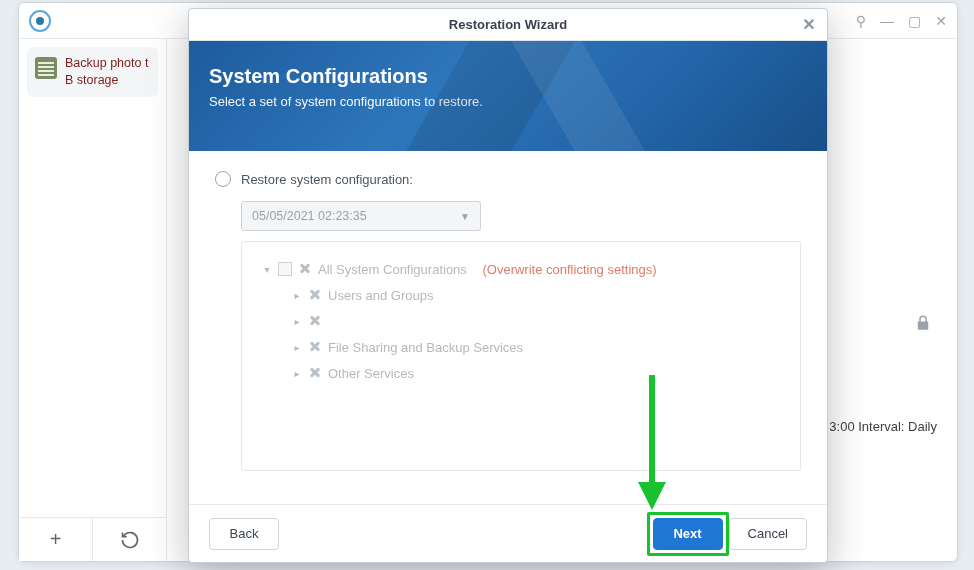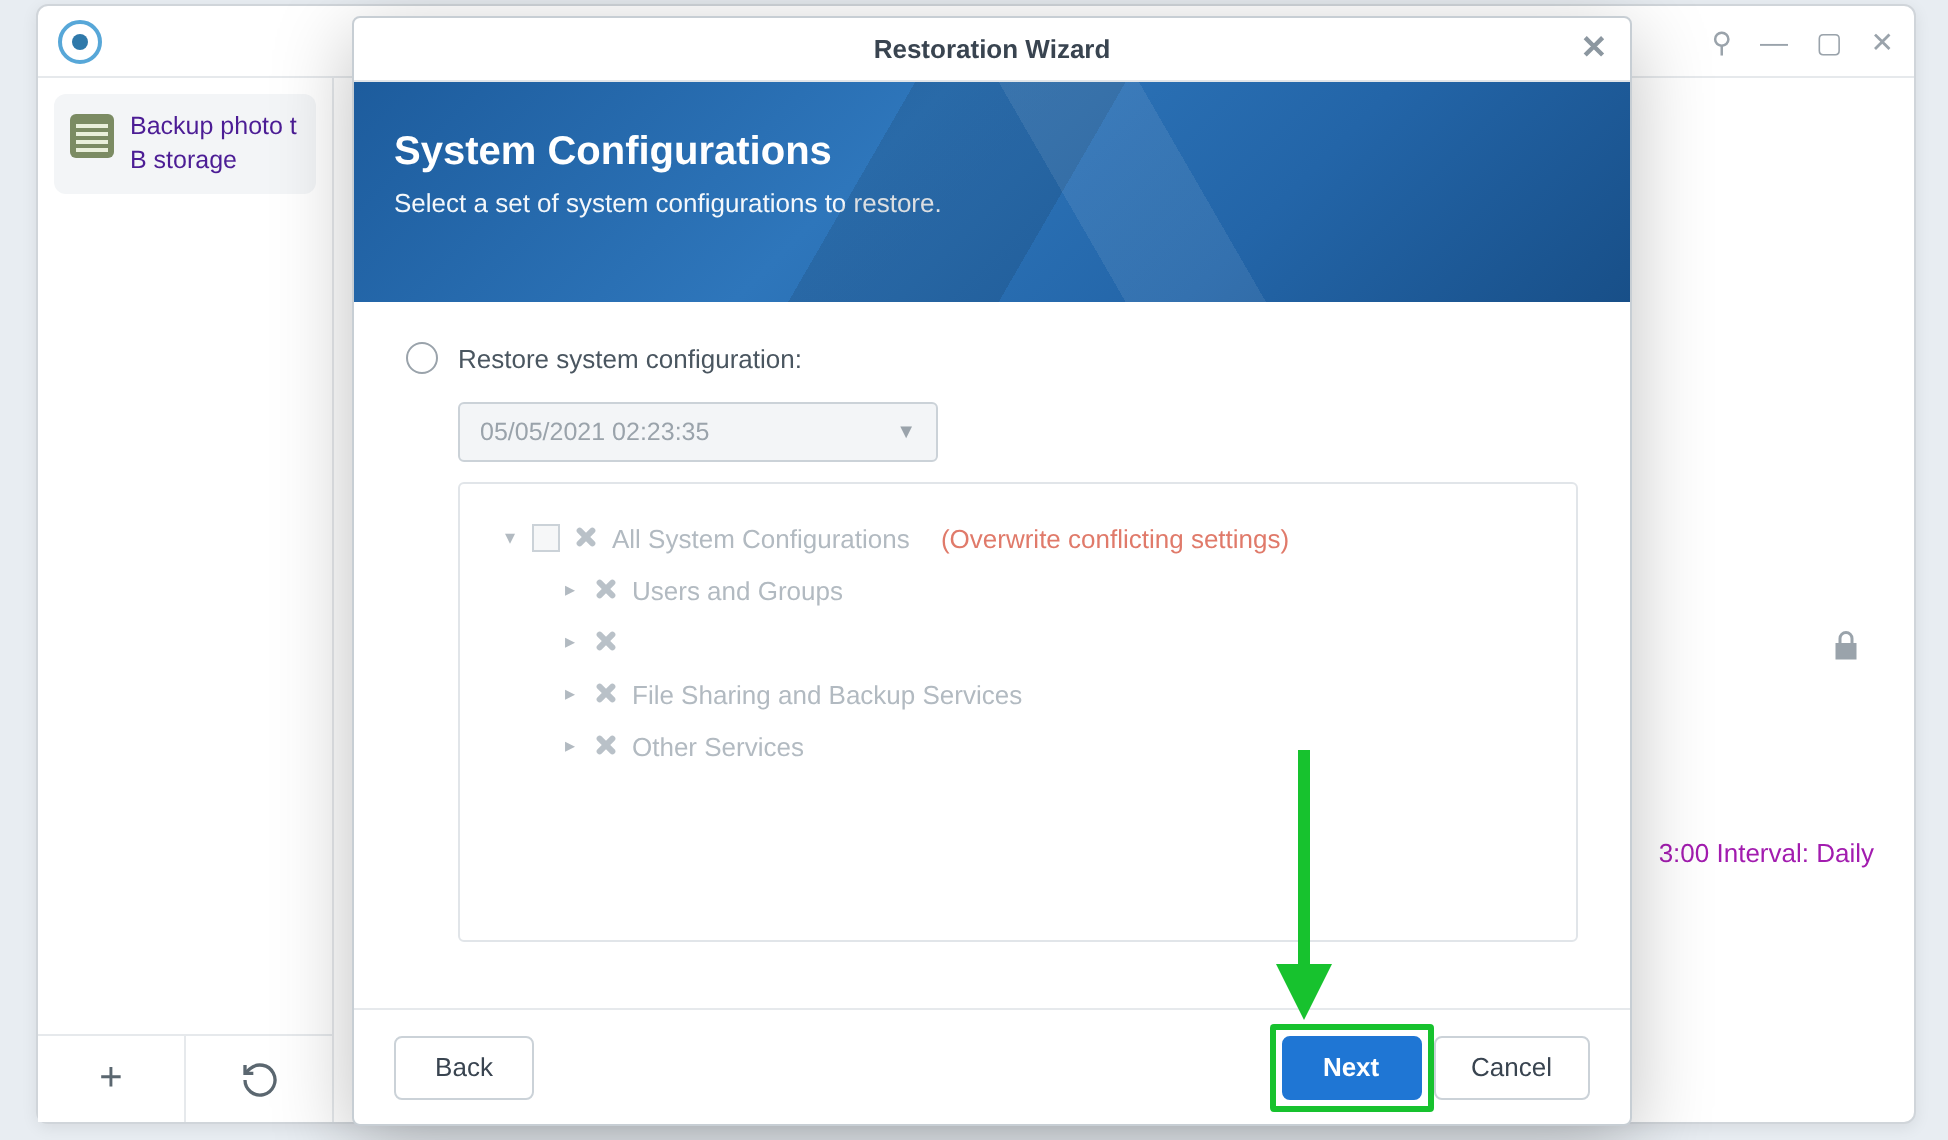--- a/index.html
+++ b/index.html
@@ -67,47 +67,47 @@
     position:relative;
     flex-shrink:0;
     margin-top:2px;
   }
   .cal-icon::before {
     content:"";
     position:absolute;
     top:5px; left:3px; right:3px; bottom:3px;
     background: repeating-linear-gradient(to bottom, #e9efdb 0 2px, transparent 2px 4px);
   }
-  .task-text { font-size:12.5px; color:#4c1d95; line-height:1.35; }
+  .task-text { font-size:12.5px; color:#7f1d1d; line-height:1.35; }
   .sidebar-footer {
     display:flex; height:44px;
     border-top:1px solid #e6e9ec;
     margin:0 -8px -8px -8px;
   }
   .sb-btn {
     flex:1; display:flex; align-items:center; justify-content:center;
     color:#5b6770; font-size:20px; cursor:pointer;
   }
   .sb-btn + .sb-btn { border-left:1px solid #e6e9ec; }
   .right-pane { flex:1; position:relative; padding:20px; color:#4a5660; }
   .lock-badge {
     position:absolute; top: 270px; right: 20px;
     width:28px; height:28px;
     color:#9aa3ab;
     display:flex; align-items:center; justify-content:center;
   }
   .schedule-text {
     position:absolute; top: 380px; right: 20px;
-    font-size:13px; color:#a21caf;
+    font-size:13px; color:#404040;
   }
 
   
   .modal {
     position:absolute;
-    top: 8px; left: 176px;
+    top: 8px; left: 188px;
     width: 640px;
     height: 555px;
     background:#fff;
     border:1px solid #c7ced4;
     border-radius:4px;
     box-shadow: 0 10px 40px rgba(0,0,0,0.25);
     display:flex; flex-direction:column;
   }
   .modal-titlebar {
     height:32px;

